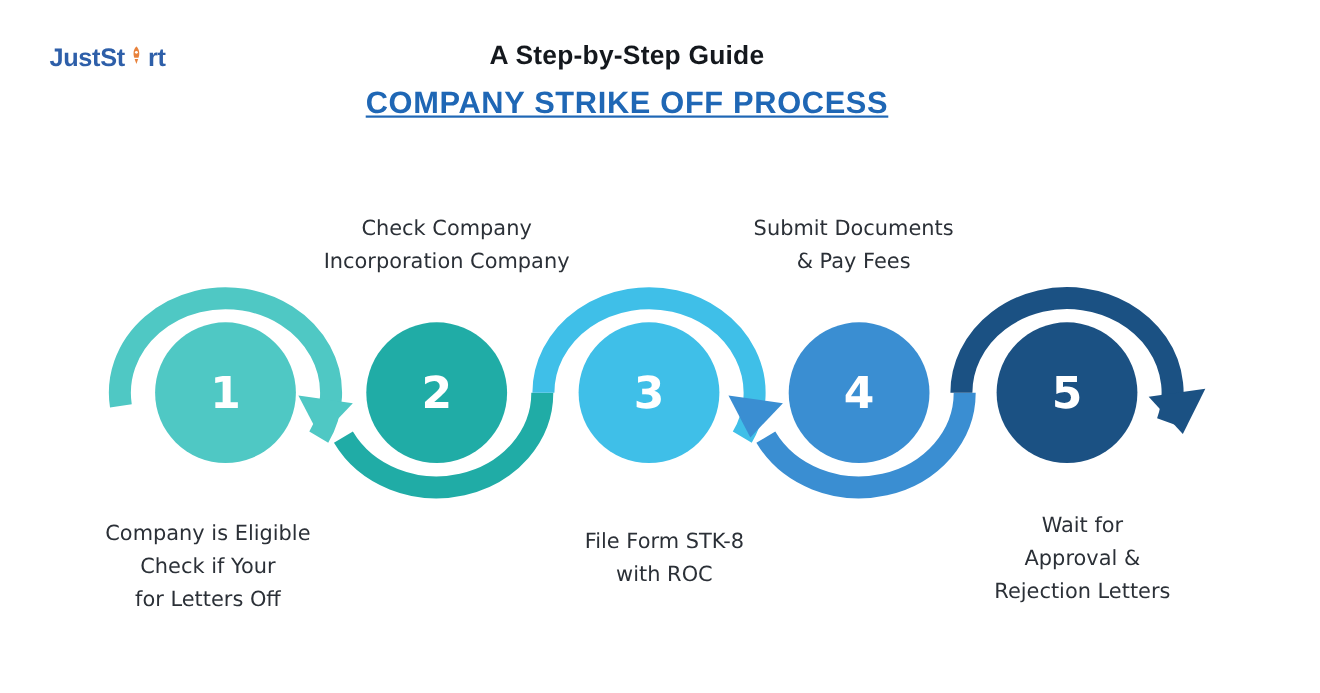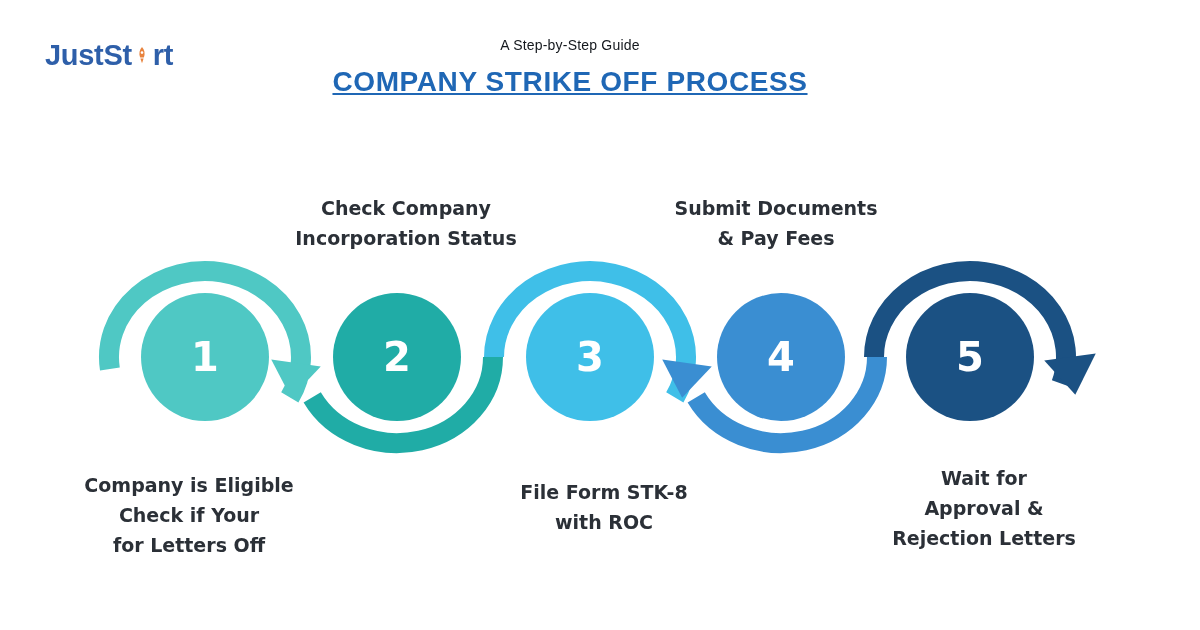--- a/index.html
+++ b/index.html
@@ -8,48 +8,48 @@
     width:1200px;height:630px;
     background:#ffffff;
     overflow:hidden;
     font-family:"DejaVu Sans","Liberation Sans",sans-serif;
   }
   
   .logo{
     position:absolute;left:45px;top:38px;
     display:flex;align-items:center;gap:4px;
     font-family:"Liberation Sans",sans-serif;
-    font-weight:bold;font-size:29px;letter-spacing:-0.3px;
+    font-weight:bold;font-size:23px;letter-spacing:-0.3px;
   }
   .logo .rocket{display:inline-block;margin:0 0.5px 2px 0.5px;}
   
   .header{
     position:absolute;left:0;top:37px;width:1140px;
     text-align:center;
   }
   .subtitle{
     font-family:"Liberation Sans",sans-serif;
-    font-size:14px;font-weight:normal;letter-spacing:0.2px;
+    font-size:24px;font-weight:bold;letter-spacing:0.2px;
   }
   .title{
     margin:13px 0 0 0;
     font-family:"Liberation Sans",sans-serif;
     font-size:28px;font-weight:800;letter-spacing:0.6px;text-decoration:underline;
   }
   
   .flow-svg{position:absolute;left:0;top:0;display:block;}
   .flow-svg .arc{fill:none;stroke-width:20;}
   .flow-svg .num{
     font-family:"DejaVu Sans","Liberation Sans",sans-serif;
     font-size:40px;font-weight:bold;fill:#ffffff;
     text-anchor:middle;
   }
   .step-label{
     position:absolute;width:320px;text-align:center;
-    font-size:19px;line-height:30px;font-weight:700;
+    font-size:19px;line-height:30px;font-weight:400;
   }
 </style>
 </head>
 <body>
 
 <div class="canvas">
 
   <div class="logo" style="color: rgb(46, 95, 169);">
     <span>JustSt</span>
     <span class="rocket">
@@ -93,21 +93,21 @@
   </svg>
 
   <div class="step-label" style="left: 29px; top: 470px; color: rgb(43, 48, 55);">
     <div>Company is Eligible</div>
     <div>Check if Your</div>
     <div>for Letters Off</div>
   </div>
 
   <div class="step-label" style="left: 246px; top: 193px; color: rgb(43, 48, 55);">
     <div>Check Company</div>
-    <div>Incorporation Status</div>
+    <div>Incorporation Company</div>
   </div>
 
   <div class="step-label" style="left: 444px; top: 477px; color: rgb(43, 48, 55);">
     <div>File Form STK-8</div>
     <div>with ROC</div>
   </div>
 
   <div class="step-label" style="left: 824px; top: 463px; color: rgb(43, 48, 55);">
     <div>Wait for</div>
     <div>Approval &amp;</div>

